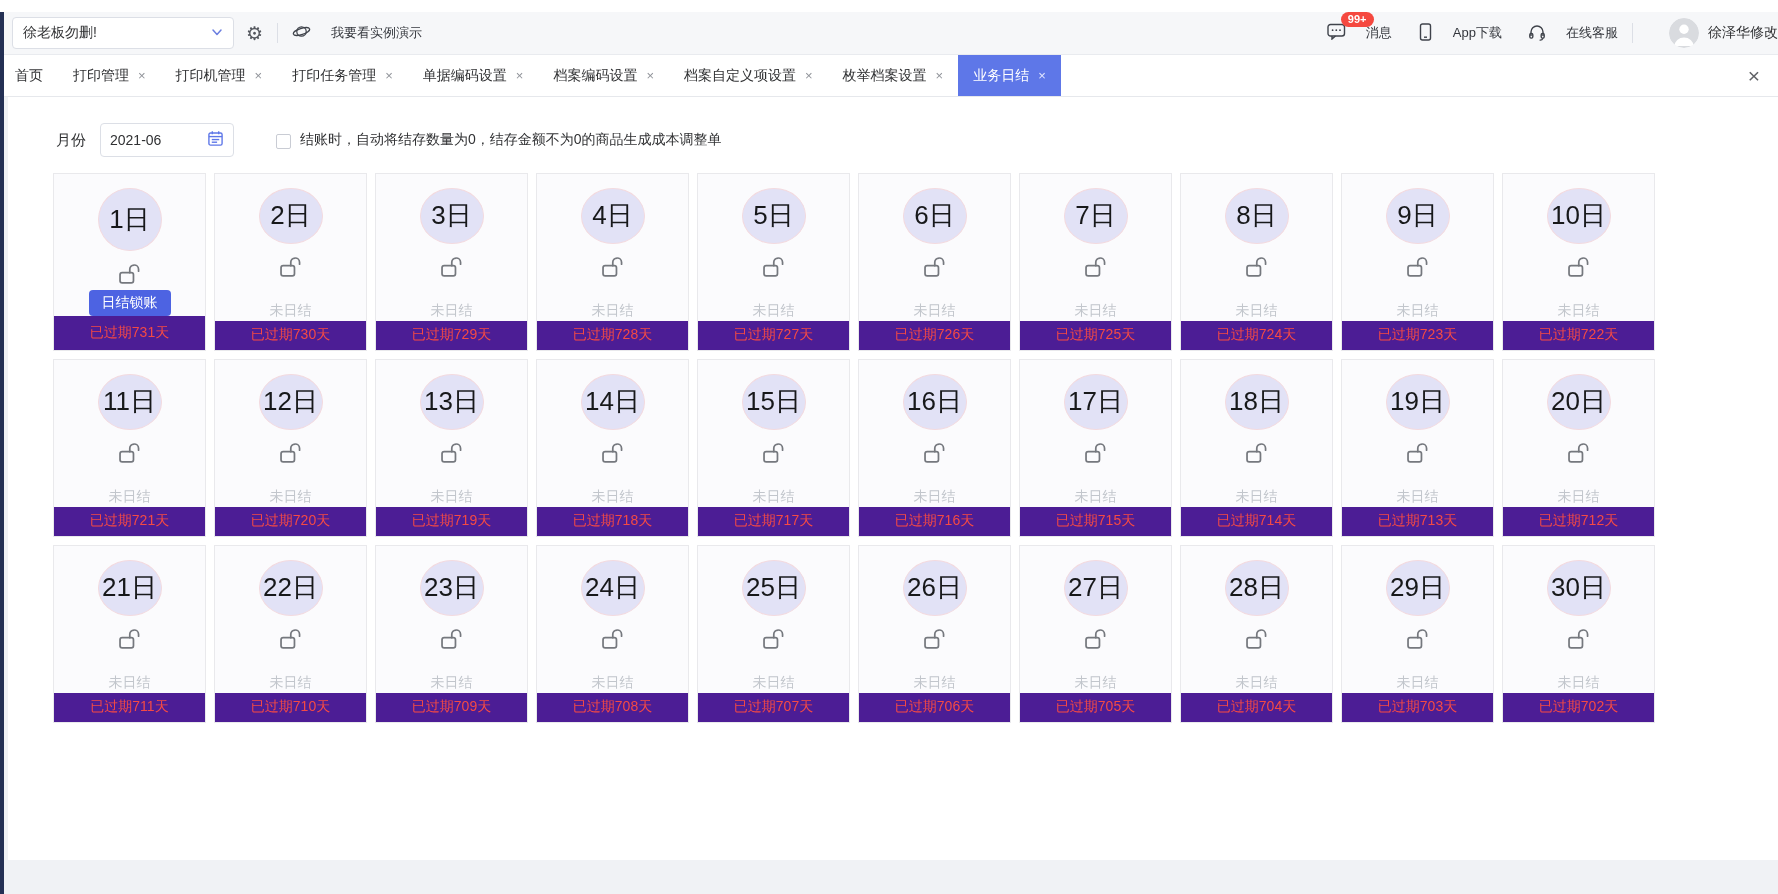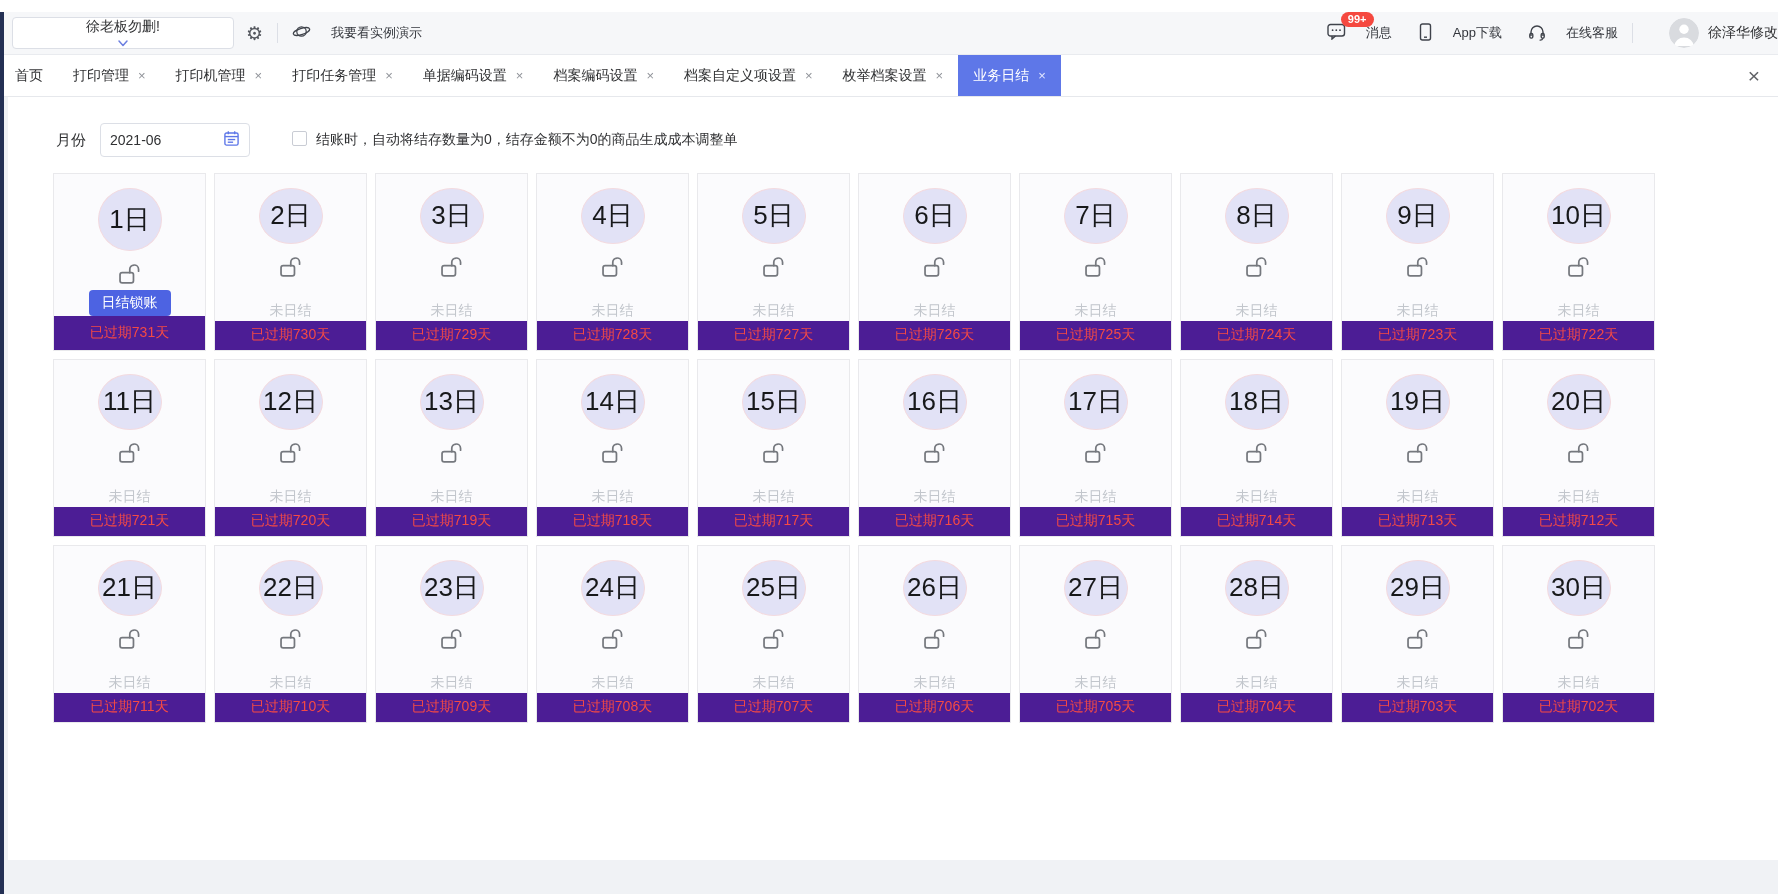--- a/index.html
+++ b/index.html
@@ -14,21 +14,21 @@
   .top-white { height:12px; background:#FFFFFF; }
   
   .topbar {
     height:43px; background:#F6F7F9; border-bottom:1px solid #E9EBEF;
     display:flex; align-items:center; padding-left:12px;
     white-space:nowrap; overflow:hidden;
   }
   .company-select {
     width:222px; height:32px; background:#fff; border:1px solid #DCDFE6;
     border-radius:4px; display:flex; align-items:center; justify-content:space-between;
-    padding:0 10px; font-size:14px; color:#303133; cursor:pointer;flex-direction:column;
+    padding:0 10px; font-size:14px; color:#303133; cursor:pointer;
   }
   .icon-btn { display:flex; align-items:center; gap:20px; font-size:13px; color:#33363C; cursor:pointer; }
   .gear-wrap { margin-left:12px; font-size:19px; color:#54575E; line-height:1; }
   .v-divider { width:1px; height:20px; background:#DCDFE6; margin:0 14px; }
   .topbar-right { margin-left:auto; display:flex; align-items:center; }
   .topbar-right .icon-btn { margin-left:26px; }
   .msg-wrap { position:relative; }
   .badge {
     position:absolute; top:-11px; left:14px; background:#F5483F; color:#fff;
     font-size:11px; font-weight:bold; padding:1px 7px; border-radius:9px; line-height:13px;
@@ -51,28 +51,28 @@
   .tab.active .tab-close { color:#E3E8FF; }
   .close-all {
     margin-left:auto; align-self:center; font-size:21px; color:#606266;
     padding:0 18px; cursor:pointer; line-height:1;
   }
   
   .panel { margin-left:8px; height:763px; background:#fff; position:relative; }
   .toolbar-row { display:flex; align-items:center; padding:26px 0 0 48px; }
   .month-label { font-size:15px; color:#303133; margin-right:14px; }
   .month-input {
-    width:150px; height:34px; border:1px solid #DCDFE6; border-radius:4px; background:#fff;
+    width:134px; height:34px; border:1px solid #DCDFE6; border-radius:4px; background:#fff;
     display:flex; align-items:center; padding:0 9px; cursor:pointer;
   }
   .month-input input {
     border:none; outline:none; width:100%; font-size:14px; color:#303133;
     font-family:inherit; background:transparent;
   }
-  .checkbox-wrap { display:flex; align-items:flex-start; margin-left:42px; }
+  .checkbox-wrap { display:flex; align-items:flex-end; margin-left:42px; }
   .checkbox-box {
     width:15px; height:15px; border:1px solid #C9CCD4; border-radius:2px; background:#fff;
     margin-right:9px; flex:0 0 15px; cursor:pointer;
   }
   .checkbox-label { font-size:14px; color:#303133; cursor:pointer; }
   .note { font-size:13px; color:#63666C; padding:17px 0 0 48px; }
   
   .grid {
     margin:16px 0 0 45px;
     display:grid; grid-template-columns:repeat(10,153px); column-gap:15px; row-gap:34px;gap:8px;

